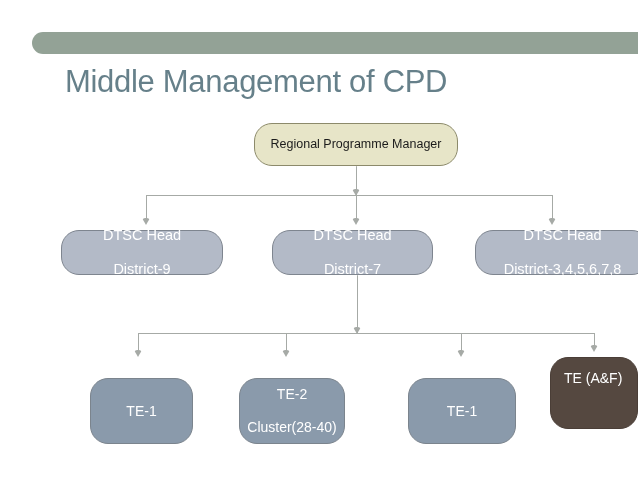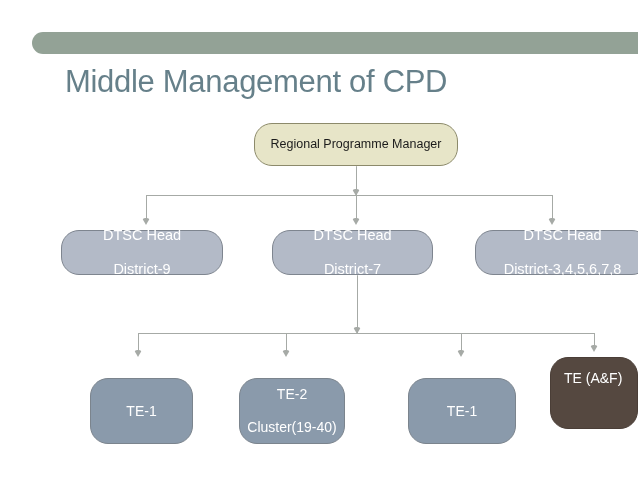--- a/index.html
+++ b/index.html
@@ -156,21 +156,21 @@
   <div class="conn vline" style="left:429px; top:301px; height:21px;"></div>
   <div class="arrow" style="left:425px; top:318px;"></div>
   <div class="conn vline" style="left:562px; top:301px; height:16px;"></div>
   <div class="arrow" style="left:558px; top:313px;"></div>
 
   <div class="node node-te t1">
     <span class="l1">TE-1</span>
   </div>
   <div class="node node-te t2">
     <span class="l1">TE-2</span>
-    <span class="l2">Cluster(19-40)</span>
+    <span class="l2">Cluster(28-40)</span>
   </div>
   <div class="node node-te t3">
     <span class="l1">TE-1</span>
   </div>
 
   <div class="node-dtsc">
     <span class="l1">TE (A&amp;F)</span>
     <span class="l2">DTSC</span>
   </div>
 

